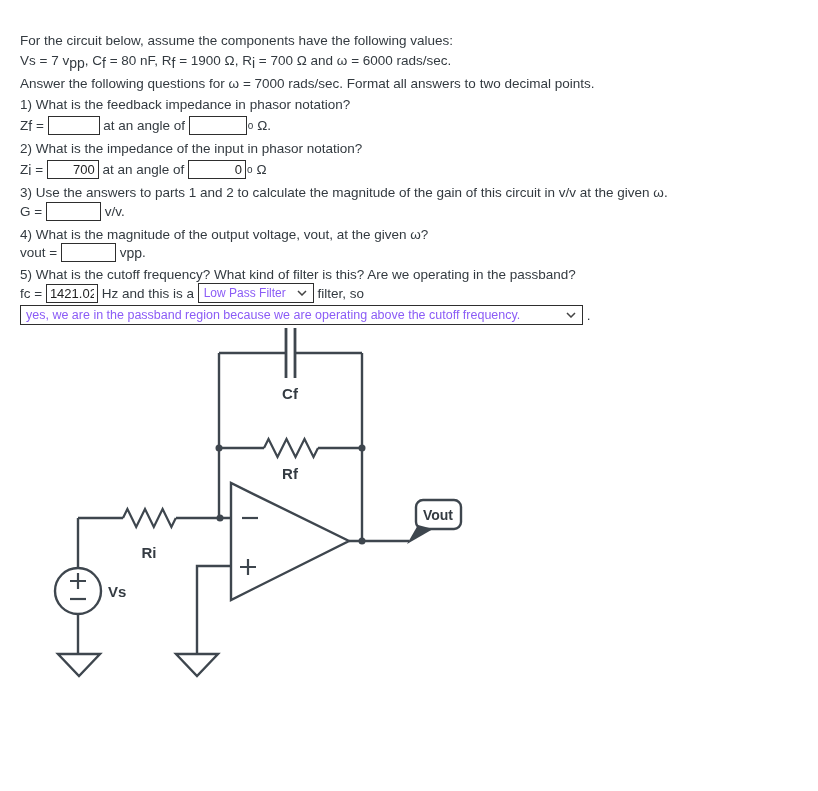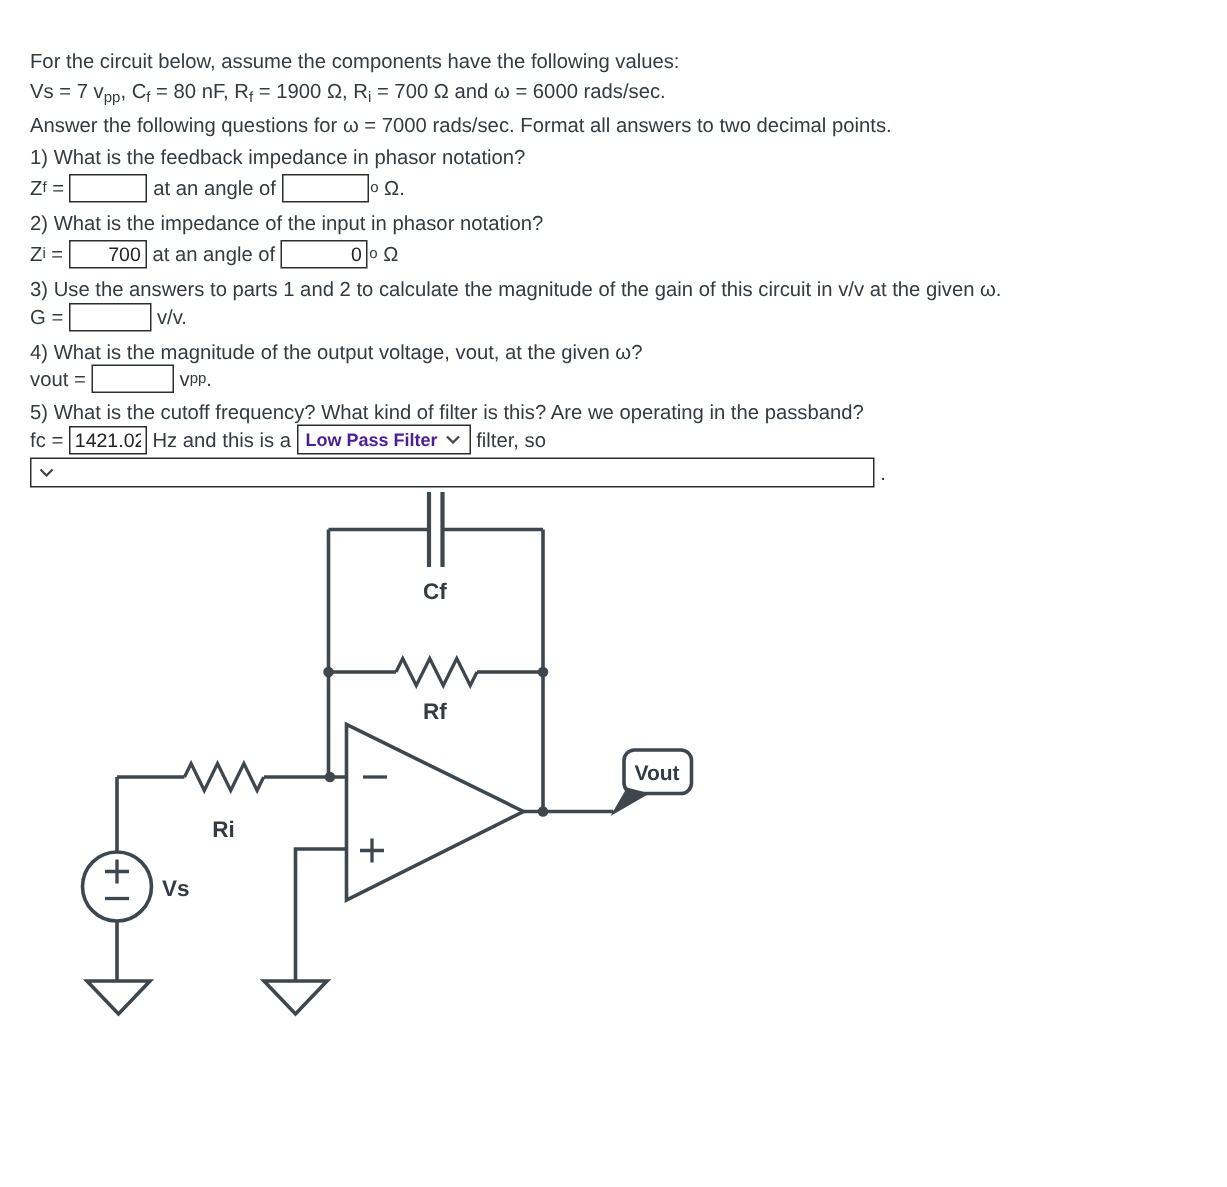--- a/index.html
+++ b/index.html
@@ -2,33 +2,33 @@
 <html><head>
 <meta charset="utf-8">
 <style>
   html,body { margin:0; padding:0; }
   body {
     width:818px; height:791px; background:#ffffff; position:relative;
     font-family:"Liberation Sans", sans-serif; color:#333a40; overflow:hidden;
   }
   .line { position:absolute; left:20px; font-size:13.5px; white-space:pre; color:#333a40; }
   .row  { display:flex; align-items:center; white-space:pre; }
-  .sb { font-size:10px; vertical-align:-3px; }
+  .sb { font-size:14px; vertical-align:-3px; }
   .sp { font-size:10px; vertical-align:5px; margin-left:1px; }
   .ans {
     height:19px; border:1px solid #2e2e2e; background:#fff; color:#222;
     font-family:"Liberation Sans", sans-serif; font-size:13px;
     padding:0 3px; box-sizing:border-box; vertical-align:middle; border-radius:0;
   }
   .ra { text-align:right; }
   .w60{width:52px} .w58{width:58px} .w55{width:55px}
   .selbox {
     display:inline-flex; align-items:center; justify-content:space-between;
     border:1px solid #2e2e2e; height:20px; padding:0 6px 0 5px; background:#fff;
-    font-size:12px; color:#4c1d95; box-sizing:border-box; vertical-align:middle;font-weight:bold;
+    font-size:12px; color:#8b5cf6; box-sizing:border-box; vertical-align:middle;
   }
   .filter-sel { width:116px; }
   .passband-sel { width:563px; font-size:12.5px; }
   .circuit { position:absolute; left:46px; top:322px; width:430px; height:372px; }
   svg .wire { stroke:#3e464e; stroke-width:2.4; fill:none; }
   svg .plate { stroke:#3e464e; stroke-width:2.8; fill:none; }
   svg .thin { stroke:#3e464e; stroke-width:2.2; fill:none; }
   svg .dot { fill:#3e464e; }
   svg text { font-family:"Liberation Sans", sans-serif; font-weight:bold; fill:#343b42; font-size:15px; }
   svg .vout-t { font-size:14px; }
@@ -57,21 +57,21 @@
 <div class="line" style="top:227px">4) What is the magnitude of the output voltage, vout, at the given ω?</div>
 
 <div class="line row" style="top:243px"><span>vout = </span><input class="ans w55" type="text" value="" style=""><span> v</span><span class="sb">pp</span><span>.</span></div>
 
 <div class="line" style="top:267px">5) What is the cutoff frequency? What kind of filter is this? Are we operating in the passband?</div>
 
 <div class="line row" style="top:283px"><span>fc = </span><input class="ans w60 ra" type="text" value="1421.02" style=""><span> Hz and this is a </span><span class="selbox filter-sel"><span>Low Pass Filter</span><svg width="10" height="6">
         <polyline points="1,1 5,5 9,1" fill="none" stroke="#444" stroke-width="1.5"></polyline>
       </svg></span><span> filter, so</span></div>
 
-<div class="line row" style="top:305px"><span class="selbox passband-sel"><svg width="10" height="6">
+<div class="line row" style="top:305px"><span class="selbox passband-sel"><span>yes, we are in the passband region because we are operating above the cutoff frequency.</span><svg width="10" height="6">
         <polyline points="1,1 5,5 9,1" fill="none" stroke="#444" stroke-width="1.5"></polyline>
       </svg></span><span> .</span></div>
 
 <div class="circuit">
 <svg width="430" height="372" viewBox="0 0 430 372">
 
   <path class="wire" d="M173,31 V196"></path>
   <path class="wire" d="M316,31 V219"></path>
 
   <g>

